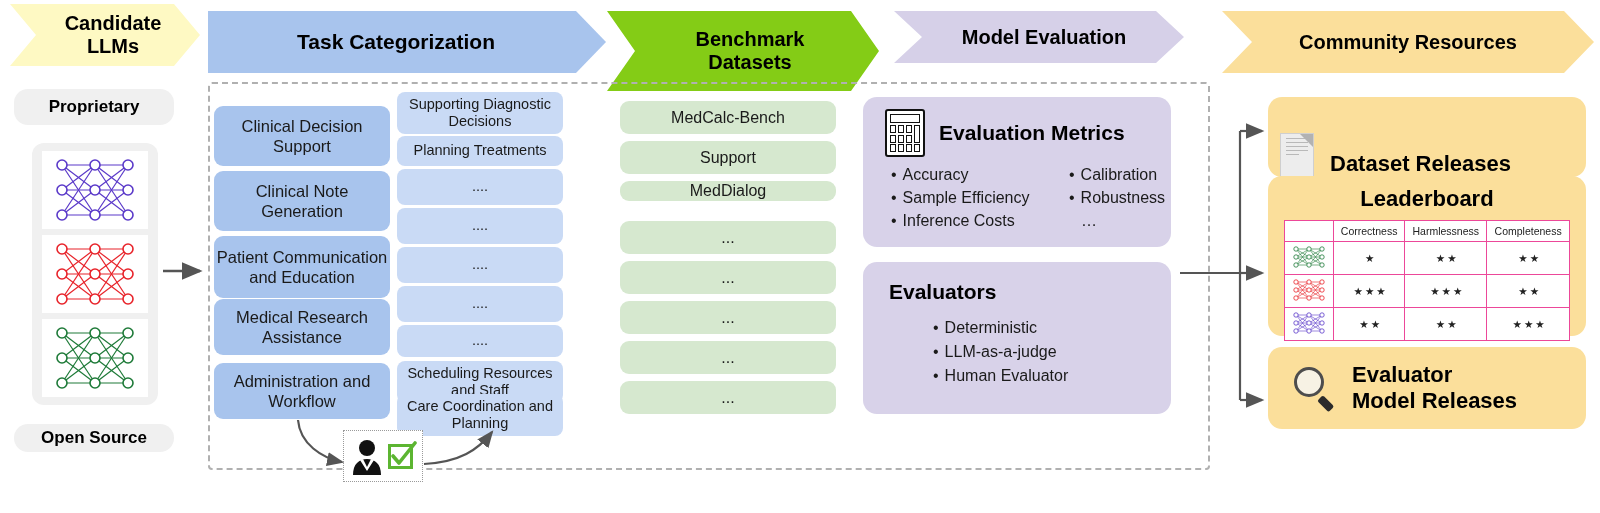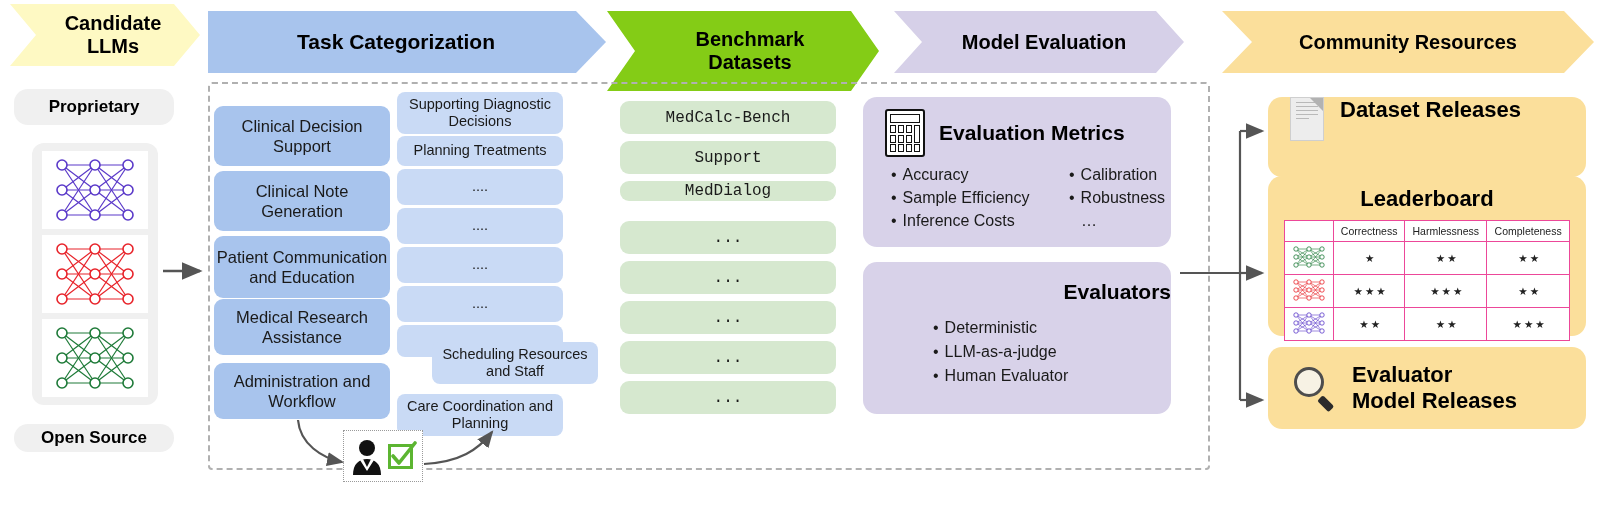--- a/index.html
+++ b/index.html
@@ -47,21 +47,21 @@
     padding-right: 22px;
   }
   .chev-bench {
     left: 607px; top: 11px; width: 272px; height: 80px;
     background: #84cc16;
     clip-path: polygon(0 0, calc(100% - 28px) 0, 100% 50%, calc(100% - 28px) 100%, 0 100%, 28px 50%);
     font-size: 20px;
     padding-left: 14px;
   }
   .chev-eval {
-    left: 894px; top: 11px; width: 290px; height: 62px;
+    left: 894px; top: 11px; width: 290px; height: 52px;
     background: #d6d0e8;
     clip-path: polygon(0 0, calc(100% - 28px) 0, 100% 50%, calc(100% - 28px) 100%, 0 100%, 28px 50%);
     font-size: 20px;
     padding-left: 10px;
   }
   .chev-community {
     left: 1222px; top: 11px; width: 372px; height: 62px;
     background: #fbdf9b;
     clip-path: polygon(0 0, calc(100% - 30px) 0, 100% 50%, calc(100% - 30px) 100%, 0 100%, 30px 50%);
     font-size: 20px;
@@ -150,21 +150,20 @@
     border-radius: 9px;
     display: flex;
     align-items: center;
     justify-content: center;
     text-align: center;
     font-size: 16px;
     color: #1a1a1a;
     left: 620px;
     width: 216px;
     box-sizing: border-box;
-    font-family: Liberation Mono, monospace;
   }
 
   
   .purple-panel {
     position: absolute;
     background: #d8d2e9;
     border-radius: 14px;
     left: 863px;
     width: 308px;
     box-sizing: border-box;
@@ -191,21 +190,21 @@
   .metrics-col {
     font-size: 16px;
     color: #1a1a1a;
     line-height: 1.45;
   }
   .metrics-col:first-child { width: 170px; }
   .bullet-line::before { content: "\2022"; margin-right: 6px; }
   .plain-line { }
 
   #evaluators-title {
-    text-align: right;
+    text-align: left;
     font-size: 21px;
     font-weight: bold;
     color: #000;
     padding-top: 18px;
     padding-left: 26px;
   }
   #evaluators-list {
     padding: 12px 0 0 70px;
     font-size: 16px;
     color: #1a1a1a;
@@ -231,21 +230,21 @@
 
   
   .yellow-card {
     position: absolute;
     background: #fbdf9b;
     border-radius: 14px;
     left: 1268px;
     width: 318px;
     box-sizing: border-box;
   }
-  #card-dataset { top: 97px; height: 80px; display: flex; align-items: flex-start; gap: 16px; padding-left: 22px; }
+  #card-dataset { top: 97px; height: 80px; display: flex; align-items: flex-end; gap: 16px; padding-left: 12px; }
   #card-leaderboard { top: 176px; height: 160px; }
   #card-evaluator { top: 347px; height: 82px; display: flex; align-items: center; gap: 14px; padding-left: 24px; }
 
   .yellow-title {
     font-size: 22px;
     font-weight: bold;
     color: #000;
     line-height: 1.18;
   }
   #leaderboard-title {
@@ -497,21 +496,21 @@
   </div>
   <div class="subtask-box" style="top:247px; height:36px;">
     <span>....</span>
   </div>
   <div class="subtask-box" style="top:286px; height:36px;">
     <span>....</span>
   </div>
   <div class="subtask-box" style="top:325px; height:32px;">
     <span>....</span>
   </div>
-  <div class="subtask-box" style="top:342px; height:42px;margin-left:35px;">
+  <div class="subtask-box" style="top:361px; height:42px;">
     <span>Scheduling Resources and Staff</span>
   </div>
   <div class="subtask-box" style="top:394px; height:42px;">
     <span>Care Coordination and Planning</span>
   </div>
 
   <div id="doctor-group">
     <svg width="34" height="38" viewBox="0 0 34 38">
       <circle cx="17" cy="11" r="8" fill="#111111"></circle>
       <path d="M3 38 C3 27 9 22 17 22 C25 22 31 27 31 38 Z" fill="#111111"></path>

